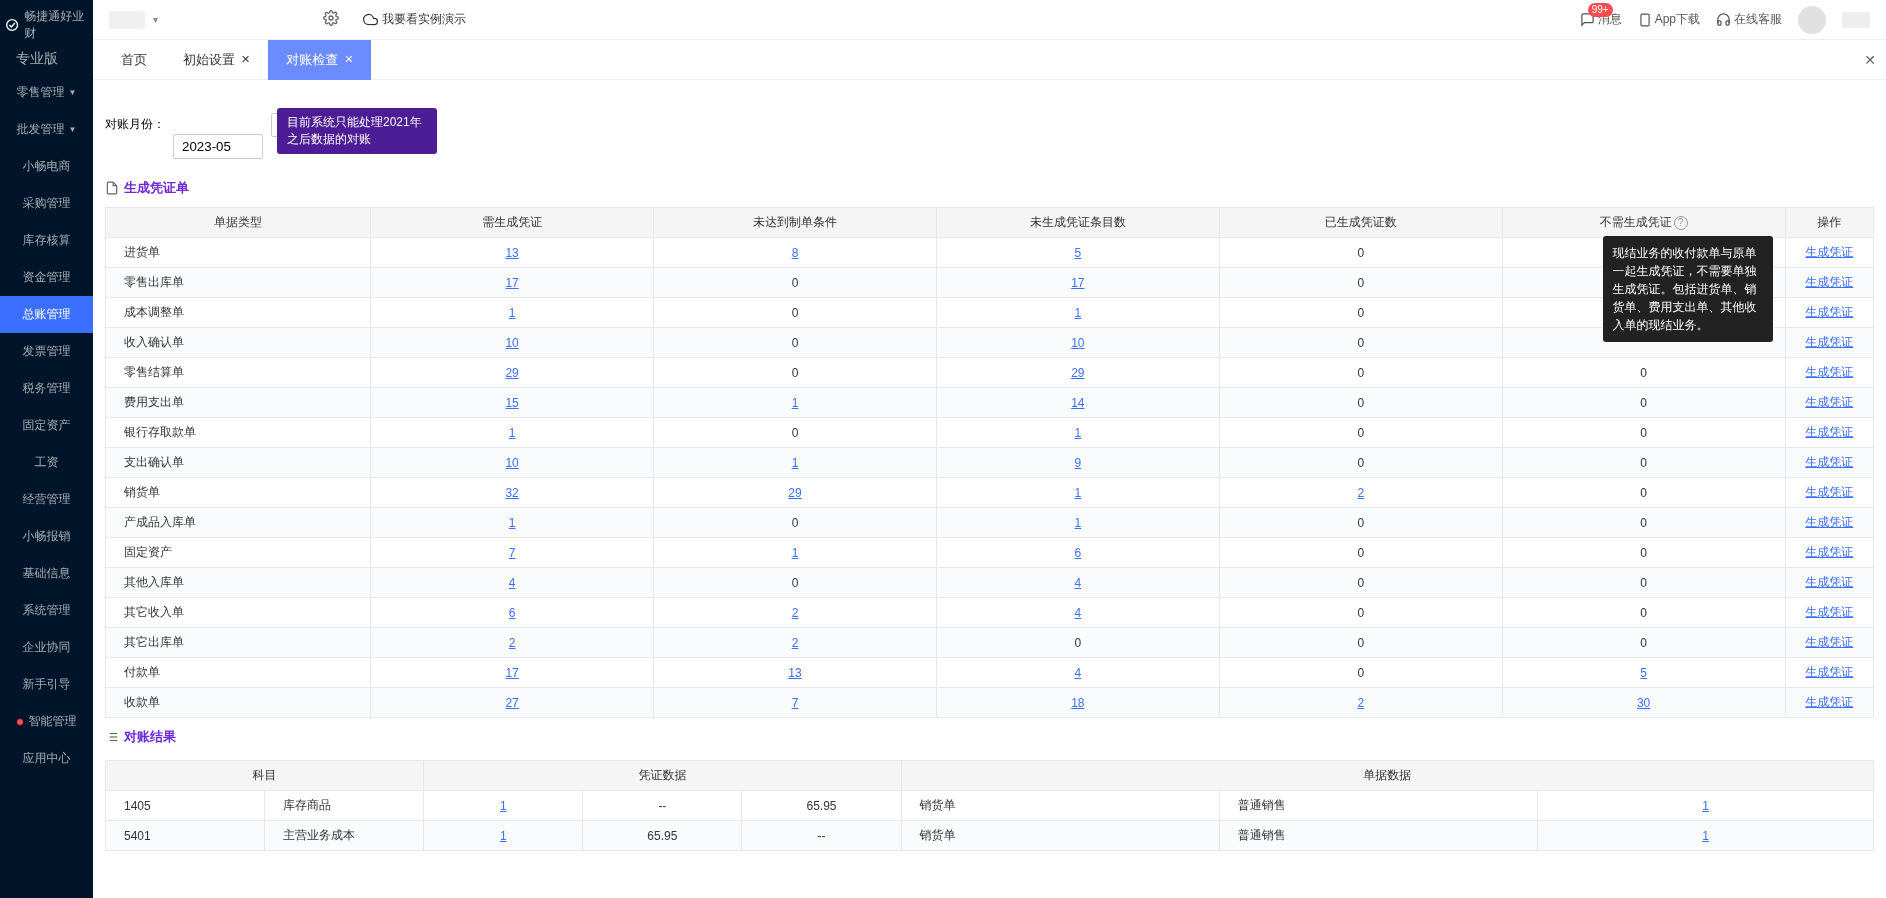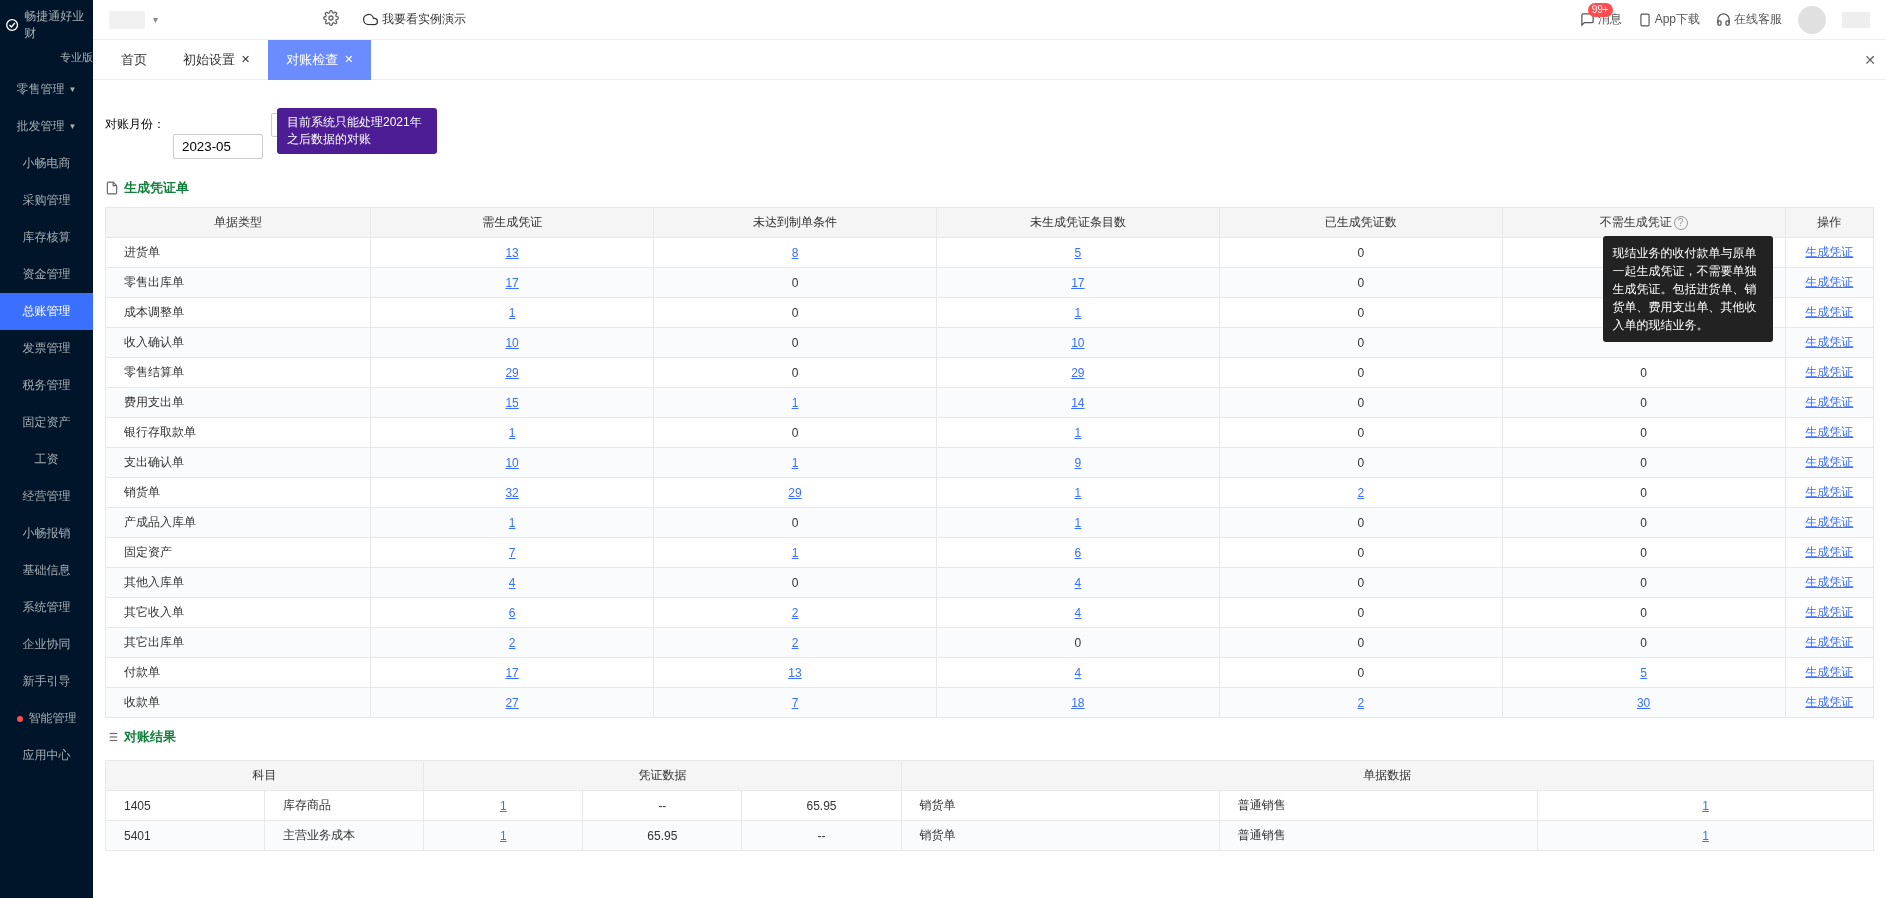--- a/index.html
+++ b/index.html
@@ -3,21 +3,21 @@
 <meta charset="utf-8">
 <style>
 * { margin: 0; padding: 0; box-sizing: border-box; }
 body { font-family: "Microsoft YaHei", Arial, sans-serif; font-size: 12px; color: #333; background: #fff; overflow: hidden; }
 .app { display: flex; height: 898px; width: 1886px; }
 
 
 .sidebar { width: 93px; background: #001529; color: #a6adb4; display: flex; flex-direction: column; flex-shrink: 0; }
 .logo-area { display: flex; align-items: center; justify-content: center; padding: 8px 4px; gap: 4px; }
 .logo-icon { width: 18px; height: 18px; }
-.logo-sub { color: #a6adb4; font-size: 11px; text-align: right; padding-left: 6px; margin-bottom: 6px; }
+.logo-sub { color: #a6adb4; font-size: 14px; text-align: left; padding-left: 16px; margin-bottom: 6px; }
 .menu { flex: 1; overflow-y: auto; }
 .menu-item { display: flex; align-items: center; justify-content: center; height: 37px; padding: 0 8px; cursor: pointer; gap: 4px; font-size: 12px; }
 .menu-item.active { background: #3b6fff; color: #fff; }
 .menu-caret { font-size: 8px; }
 .menu-dot { width: 6px; height: 6px; background: #ff4d4f; border-radius: 50%; display: inline-block; margin-right: 2px; }
 
 
 .main { flex: 1; display: flex; flex-direction: column; overflow: hidden; }
 .topbar { height: 40px; display: flex; align-items: center; padding: 0 16px; border-bottom: 1px solid #eee; gap: 14px; }
 .org-select { display: flex; align-items: center; gap: 8px; min-width: 200px; }
@@ -42,21 +42,21 @@
 .filter-bar { padding: 10px 12px; display: flex; align-items: center; gap: 8px; position: relative; }
 .filter-label { color: #000000; }
 .date-input { border: 1px solid #ccc; padding: 4px 8px; border-radius: 2px; width: 90px; margin-top: 44px; }
 .cal-btn { border: 1px solid #ccc; padding: 3px 5px; border-radius: 2px; cursor: pointer; color: #666; }
 .help-btn { border: 1px solid #ccc; width: 22px; height: 22px; border-radius: 50%; display: flex; align-items: center; justify-content: center; cursor: pointer; color: #666; }
 .report-btn { border: 1px solid #3b6fff; color: #c2410c; padding: 5px 12px; border-radius: 2px; cursor: pointer; background: #fff; }
 .tooltip1 { position: absolute; left: 184px; top: 28px; background: #4c1d95; color: #fff; padding: 6px 10px; border-radius: 3px; font-size: 12px; max-width: 160px; line-height: 1.4; z-index: 10; }
 
 
 .content { flex: 1; overflow-y: auto; padding: 0 12px 20px; }
-.section-title { display: flex; align-items: center; gap: 5px; padding: 10px 0; font-size: 13px; color: #15803d; font-weight: 600; }
+.section-title { display: flex; align-items: center; gap: 5px; padding: 10px 0; font-size: 13px; color: #6d28d9; font-weight: 600; }
 .sec-icon { color: #666; }
 
 
 table { width: 100%; border-collapse: collapse; table-layout: fixed; }
 th, td { border: 1px solid #e8e8e8; padding: 6px 8px; text-align: center; font-size: 12px; font-weight: normal; }
 th { background: #f5f5f5; color: #333; }
 td.left { text-align: left; padding-left: 18px; }
 a.link { color: #3b6fff; text-decoration: underline; cursor: pointer; }
 .row-even { background: #fafbfc; }
 

